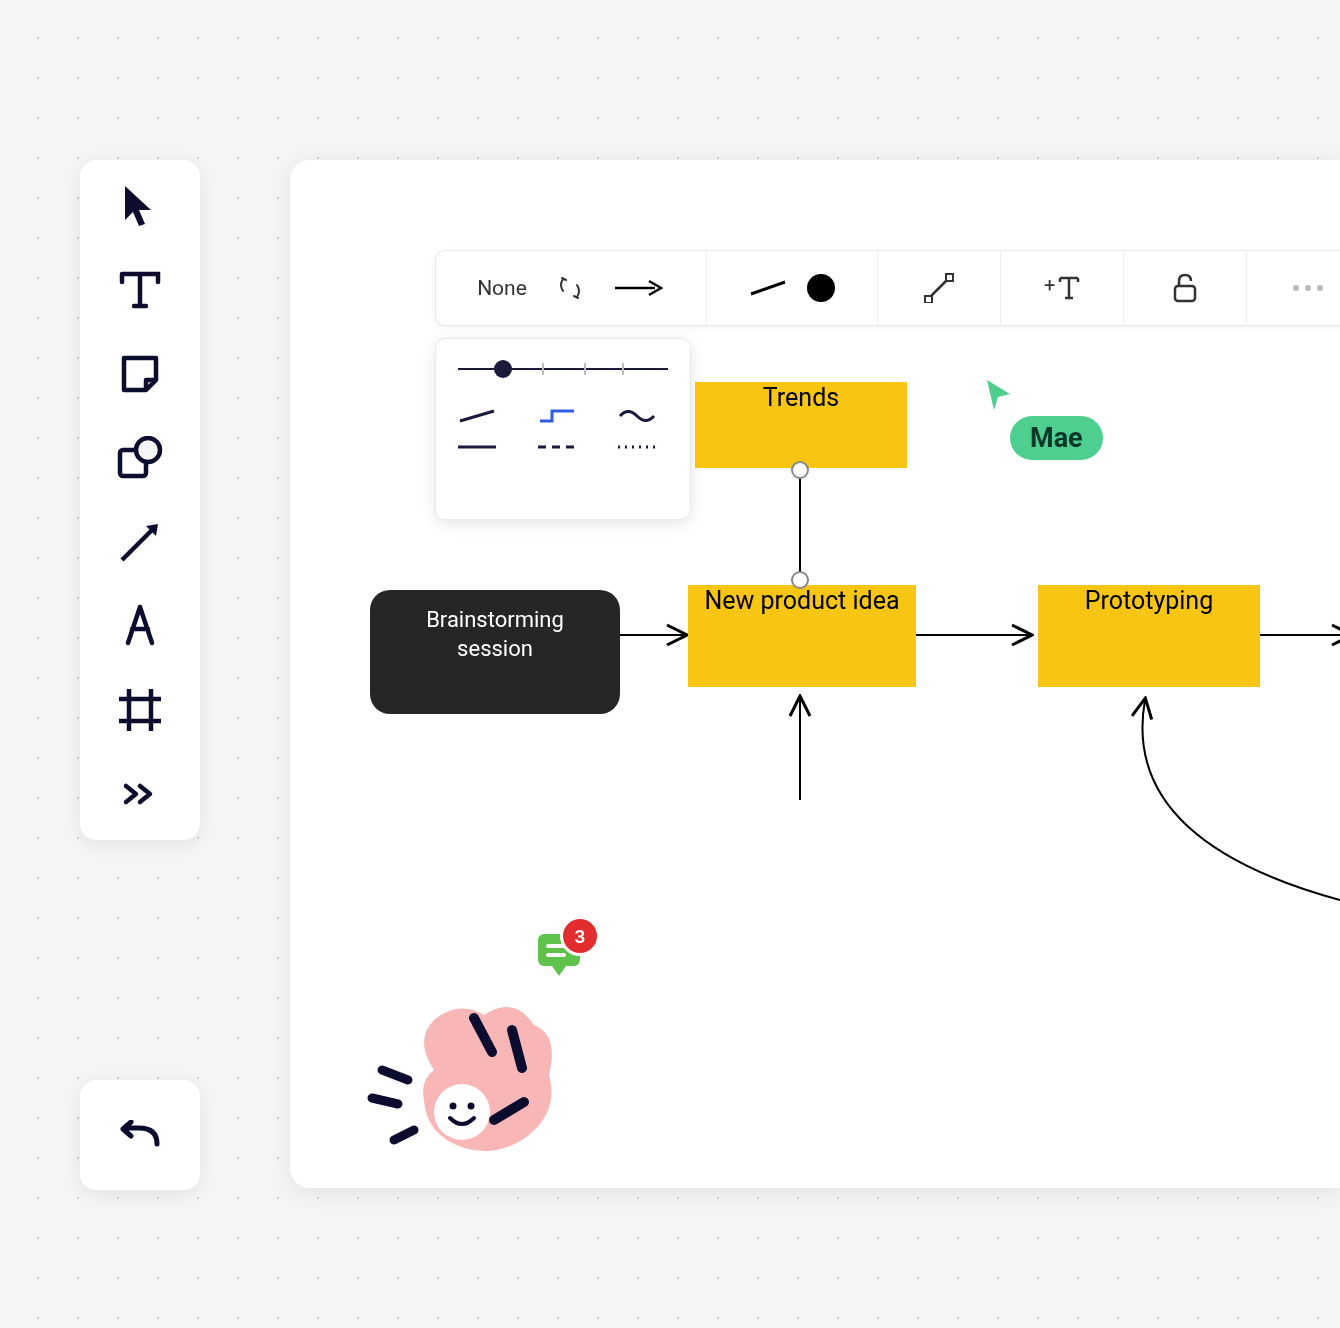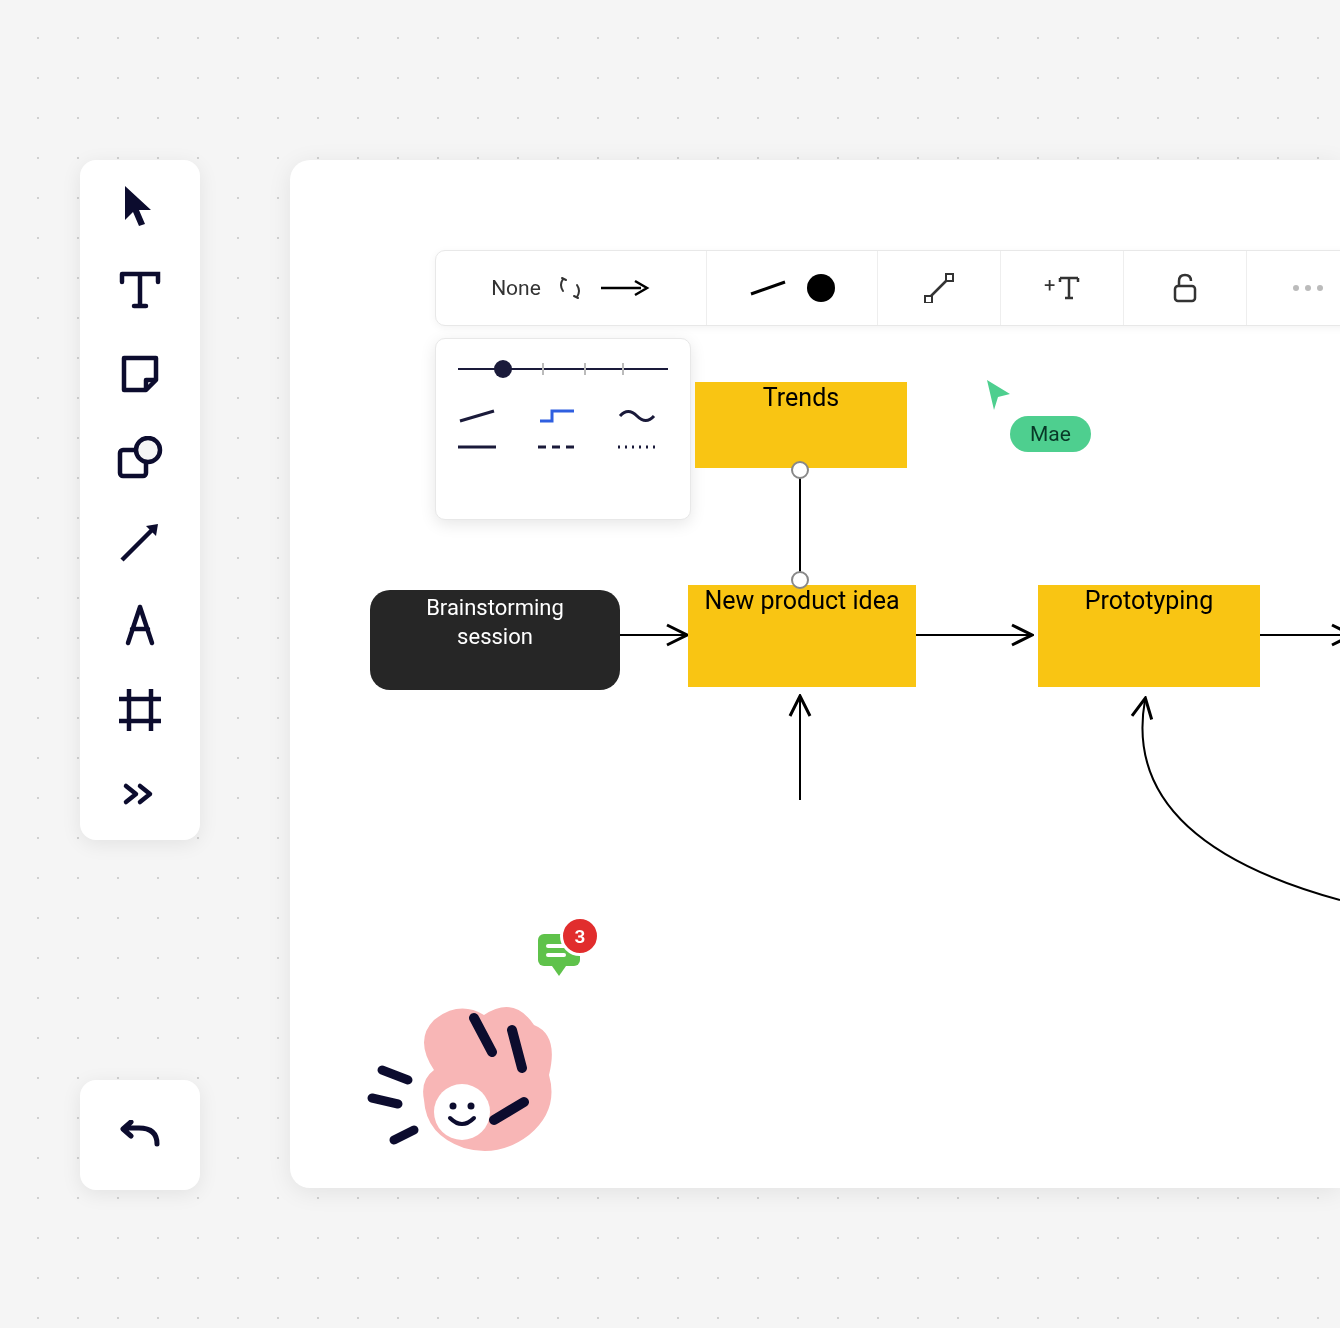--- a/index.html
+++ b/index.html
@@ -15,25 +15,25 @@
   .ct-seg svg{display:block}
   .ct-label{font-size:21px;color:#333}
   .line-popup{position:absolute;left:145px;top:178px;width:210px;height:140px;background:#fff;border:1px solid #e8e8e8;border-radius:10px;box-shadow:0 4px 16px rgba(0,0,0,.1);padding:20px 22px}
   .slider-row{position:relative;height:20px;margin-bottom:28px}
   .slider-track{position:absolute;left:0;right:0;top:9px;height:2px;background:#1a1a3a}
   .slider-tick{position:absolute;top:4px;width:2px;height:12px;background:#bbb}
   .slider-dot{position:absolute;top:1px;width:18px;height:18px;border-radius:50%;background:#1a1a3a}
   .style-row{display:flex;gap:42px;align-items:center;margin-bottom:20px}
   .style-row svg{display:block}
   .node{position:absolute;display:flex;align-items:flex-start;justify-content:center;text-align:center;line-height:1.3}
-  .node-dark{background:#262626;color:#fff;border-radius:20px;font-size:22px;padding:4px 20px}
+  .node-dark{background:#262626;color:#fff;border-radius:20px;font-size:22px;padding:16px 20px}
   .node-y{background:#f9c513;color:#000;font-size:25px}
   .conn-handle{position:absolute;width:14px;height:14px;border-radius:50%;background:#fff;border:2px solid #888;transform:translate(-50%,-50%)}
   .cursor-label{position:absolute}
-  .cursor-name{background:#4ecf8f;color:#083827;font-size:21px;padding:6px 20px;border-radius:30px;font-weight:400}
+  .cursor-name{background:#4ecf8f;color:#083827;font-size:27px;padding:6px 20px;border-radius:30px;font-weight:700}
   .comment-badge{position:absolute}
   .badge-count{position:absolute;top:-14px;right:-16px;width:34px;height:34px;border-radius:50%;background:#e12d2d;color:#fff;font-size:19px;font-weight:600;display:flex;align-items:center;justify-content:center;border:3px solid #fff}
   .sticker{position:absolute}
   canvas,svg{display:block}
 </style>
 </head>
 <body>
 
 <div class="bg-dots"></div>
 
@@ -88,21 +88,21 @@
 
 <div class="undo-panel">
   <svg width="46" height="30" viewBox="0 0 46 30">
       <path d="M40 24 Q40 8 22 8 L8 8 M14 2 L6 9 L14 16" stroke="#0c0c2e" stroke-width="5" fill="none" stroke-linecap="round" stroke-linejoin="round"></path>
     </svg>
 </div>
 
 <div class="canvas">
 
   <div class="context-toolbar">
-    <div class="ct-seg" style="width:230px;gap:16px">
+    <div class="ct-seg" style="width:230px;gap:30px">
       <span class="ct-label">None</span>
       <svg width="26" height="26" viewBox="0 0 26 26">
           <path d="M6 4 Q2 10 6 16 M5 3 L9 5 M20 22 Q24 16 20 10 M21 23 L17 21" stroke="#333" stroke-width="2" fill="none" stroke-linecap="round"></path>
         </svg>
       <svg width="52" height="20" viewBox="0 0 52 20">
           <line x1="2" y1="10" x2="42" y2="10" stroke="#000" stroke-width="2.5"></line>
           <path d="M36 3 L48 10 L36 17" fill="none" stroke="#000" stroke-width="2.5"></path>
         </svg>
     </div>
     <div class="ct-seg" style="width:130px;gap:20px">

